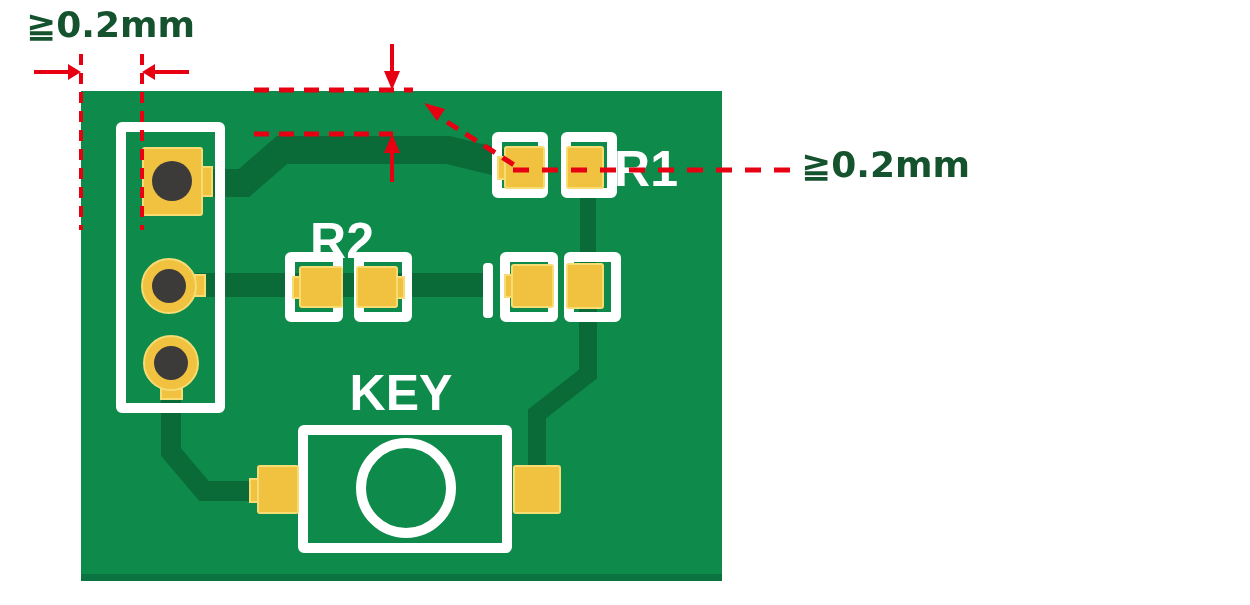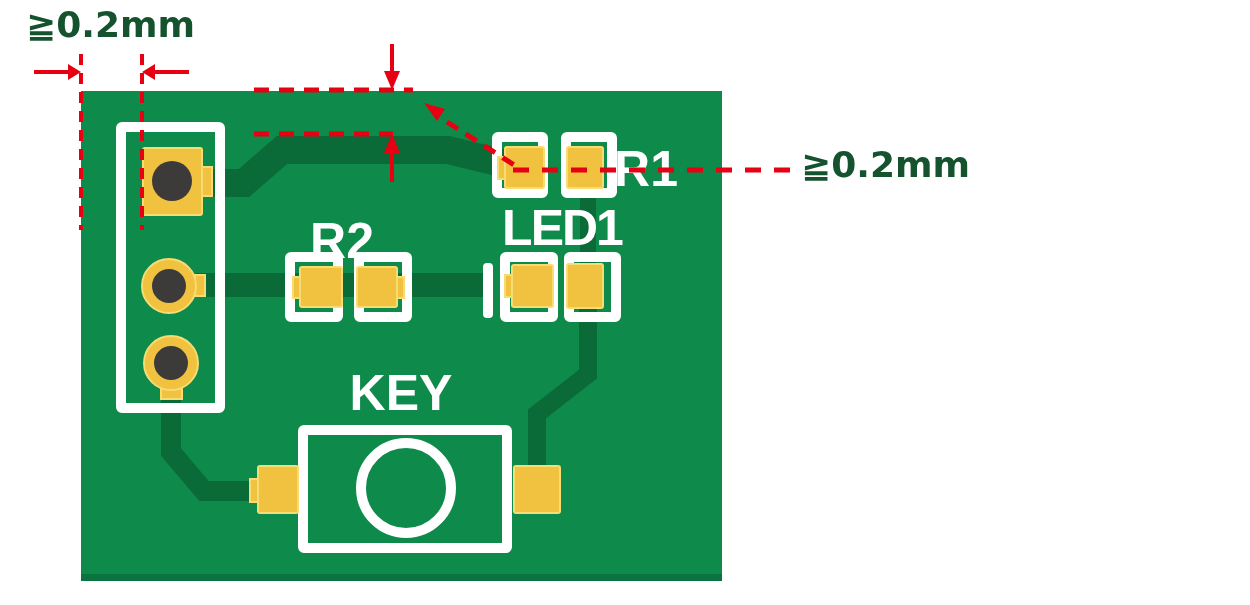--- a/index.html
+++ b/index.html
@@ -75,21 +75,20 @@
   <div class="abs pad" style="left:566px;top:146px;width:38px;height:43px;"></div>
 
   <div class="abs pad" style="left:511px;top:264px;width:43px;height:44px;"></div>
   <div class="abs pad" style="left:566px;top:263px;width:38px;height:46px;"></div>
 
   <div class="abs pad" style="left:257px;top:465px;width:42px;height:49px;"></div>
   <div class="abs pad" style="left:513px;top:465px;width:48px;height:49px;"></div>
 
   <div class="abs silk-label" style="left:292px;top:179px;width:100px;margin-top:38px;">R2</div>
   <div class="abs silk-label" style="left:596px;top:145px;width:100px;">R1</div>
-  <div class="abs silk-label" style="left:487px;top:204px;width:150px;letter-spacing:-2px;">LED1</div>
   <div class="abs silk-label" style="left:331px;top:369px;width:140px;text-align:center;">KEY</div>
 
   <svg id="red-layer" class="abs" style="left:0;top:0;" width="1250" height="605">
 
     <line x1="81" y1="54" x2="81" y2="230" stroke="#E60012" stroke-width="4" stroke-dasharray="11 8"></line>
     <line x1="142" y1="54" x2="142" y2="230" stroke="#E60012" stroke-width="4" stroke-dasharray="11 8"></line>
     <line x1="34" y1="72" x2="68" y2="72" stroke="#E60012" stroke-width="4"></line>
     <polygon points="68,64 68,80 81,72" fill="#E60012"></polygon>
     <line x1="155" y1="72" x2="189" y2="72" stroke="#E60012" stroke-width="4"></line>
     <polygon points="155,64 155,80 142,72" fill="#E60012"></polygon>

